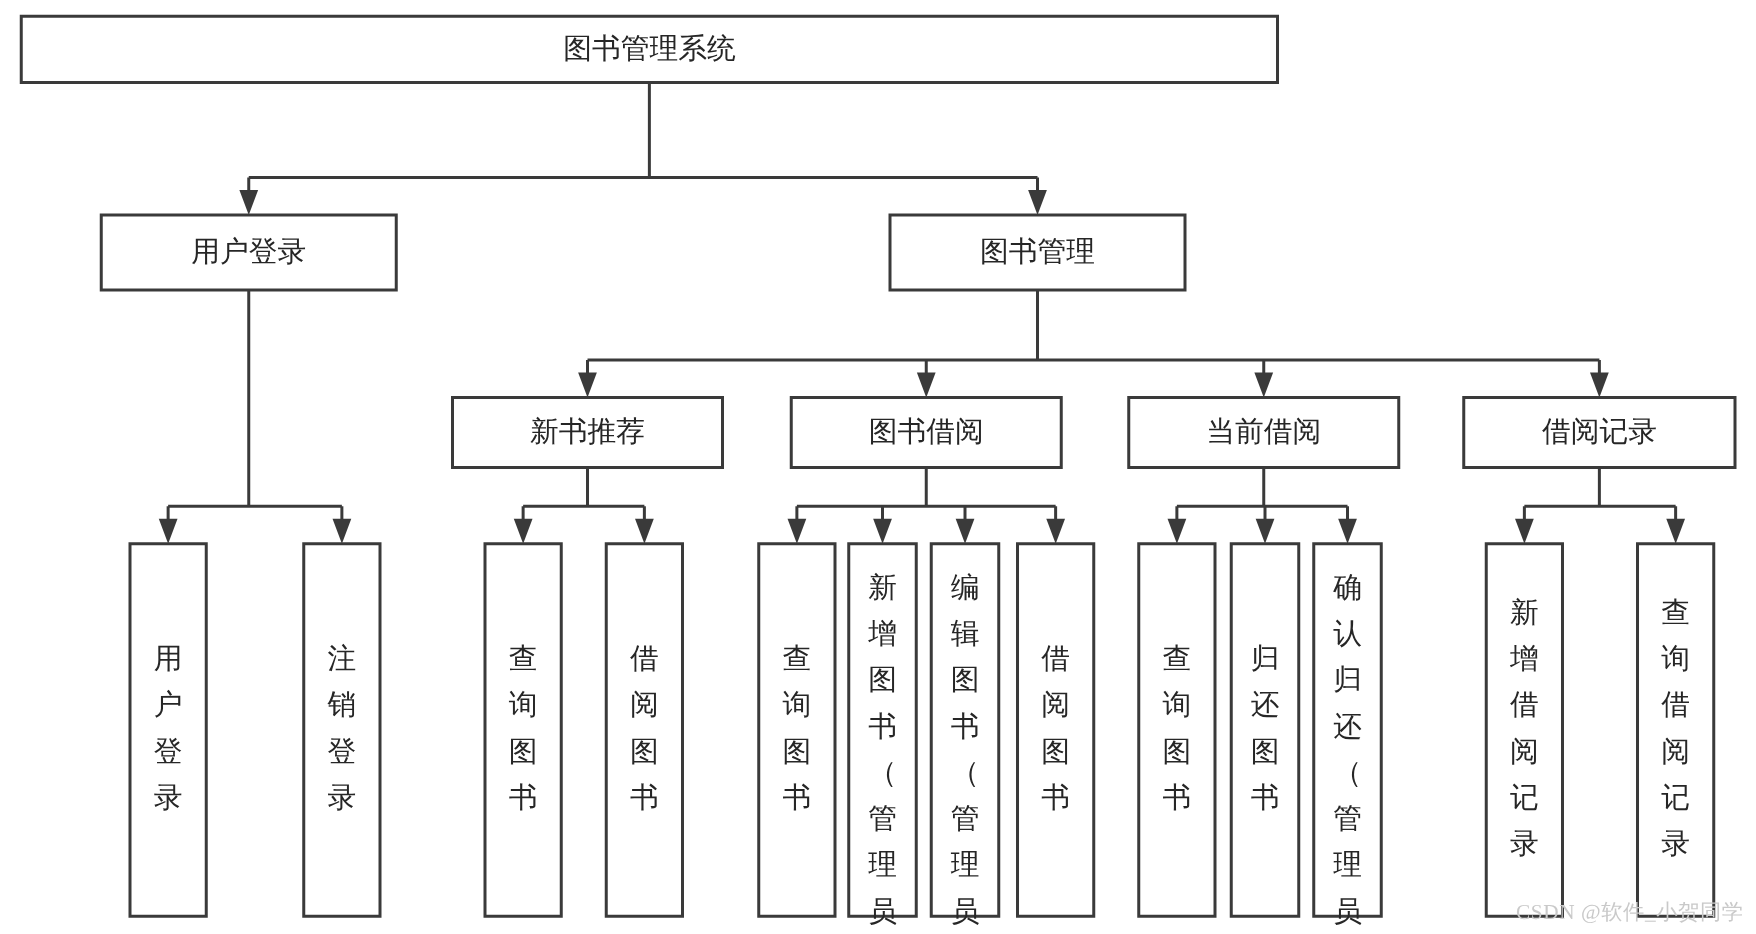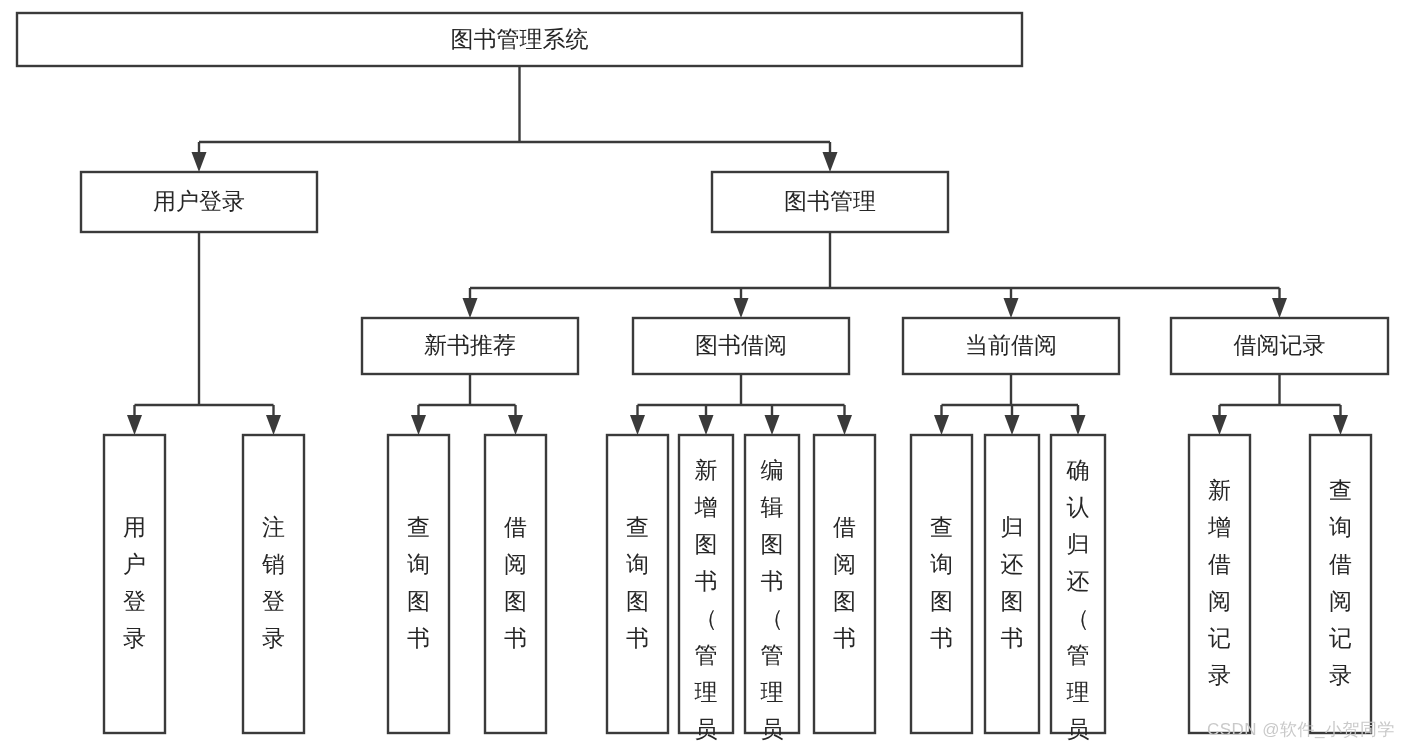--- a/index.html
+++ b/index.html
@@ -45,21 +45,21 @@
     fill: none;
   }
   .edge-arrow {
     fill: #3a3a3a;
     stroke: none;
   }
   .watermark-text {
     position: absolute;
     right: 10px;
     bottom: 6px;
-    font-family: Liberation Sans, sans-serif;
+    font-family: Liberation Serif, serif;
     font-size: 17px;
     color: #c9c9c9;
     white-space: nowrap;
     letter-spacing: 0.5px;
     user-select: none;
   }
 </style>
 </head>
 <body>
 

